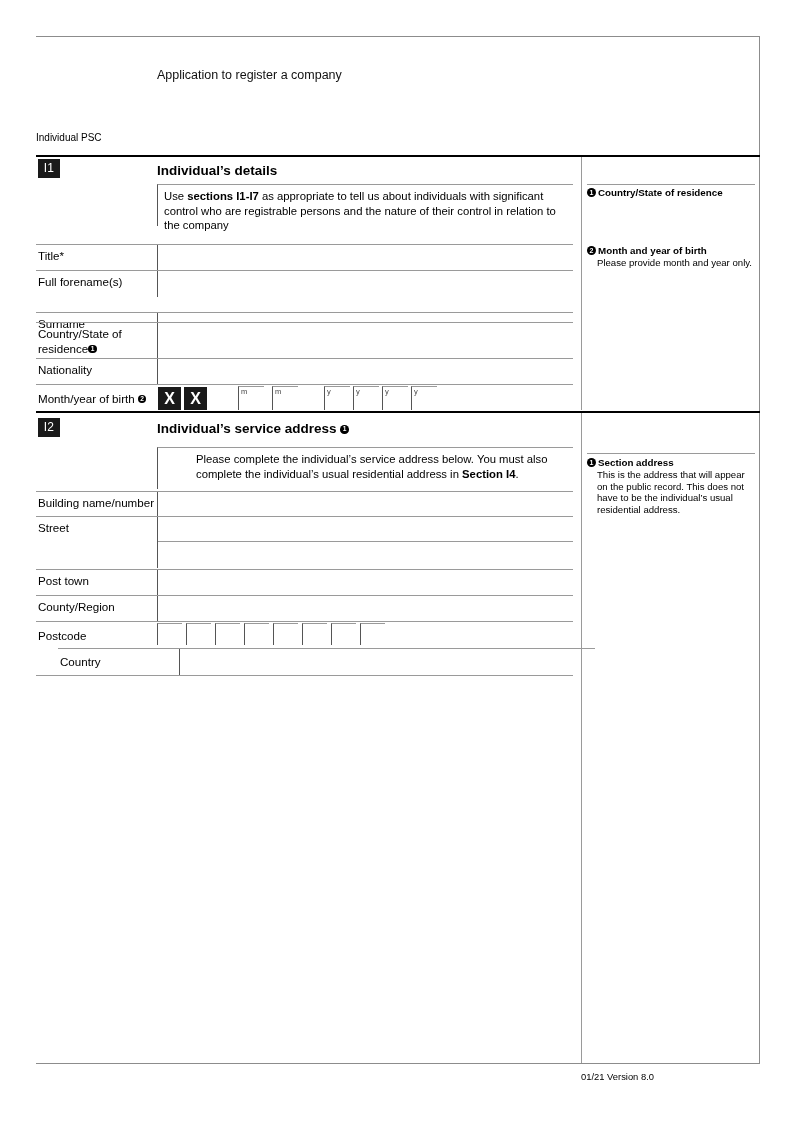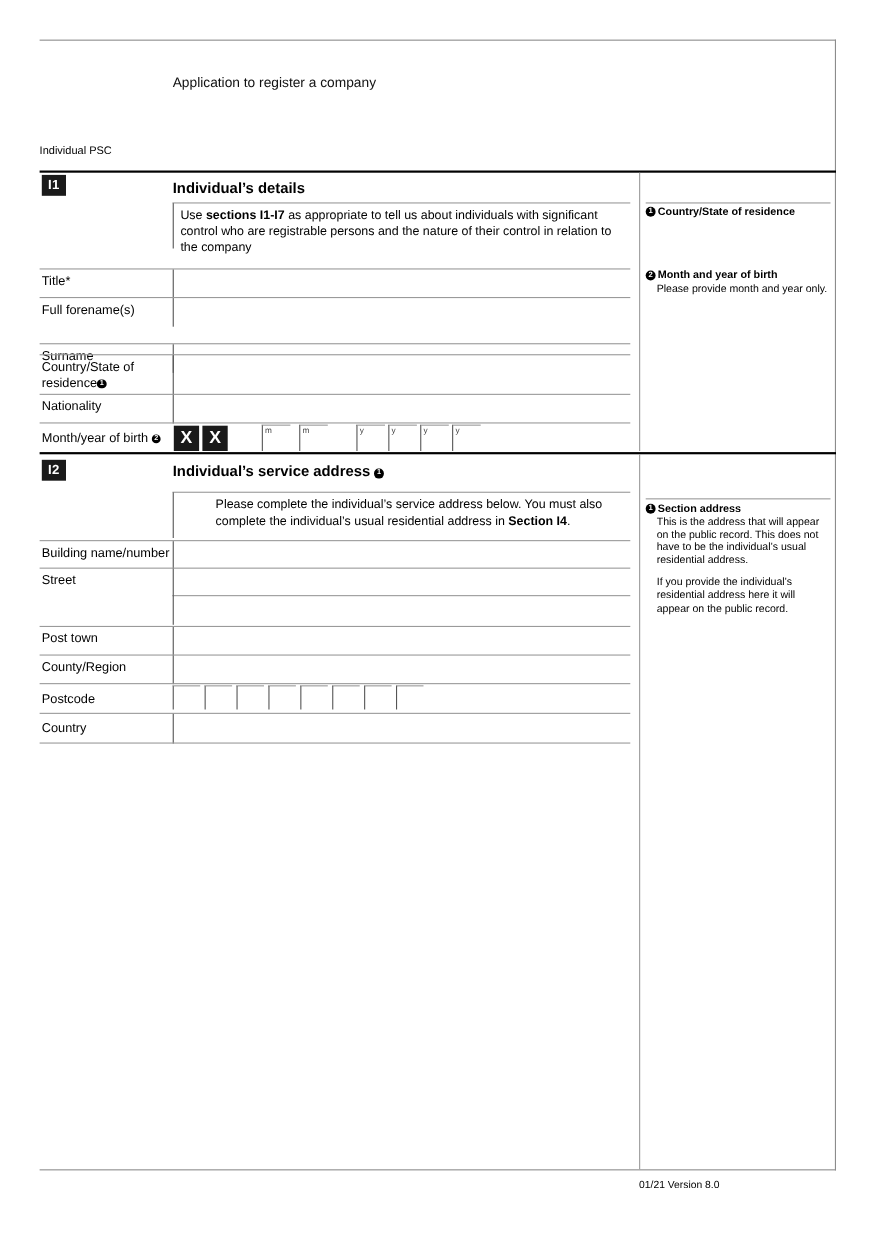--- a/index.html
+++ b/index.html
@@ -75,21 +75,21 @@
     width: 724px; height: 2.2px;
     background: #000000;
   }
   .sec-tab {
     position: absolute;
     left: 38px;
     width: 22px; height: 19px;
     background: #1a1a1a;
     color: #ffffff;
     font-size: 12px;
-    font-weight: bold;
+    font-weight: normal;
     text-align: center;
     line-height: 19px;
     letter-spacing: 0.3px;
   }
   .sec-title {
     position: absolute;
     left: 157px;
     font-size: 13.5px;
     font-weight: bold;
     white-space: nowrap;
@@ -330,21 +330,20 @@
     <div class="info-box" style="top:447px; height:42px;padding-left:38px;">
       <span>Please complete the individual’s service address below. You must also complete the individual’s usual residential address in </span><b>Section I4</b><span>.</span>
     </div>
 
     <div class="sidebar-div" style="top:413px; height:650px;"></div>
     <div class="note-topline" style="top:453px;"></div>
 
     <div class="note" style="top:457px;">
       <span class="nhead"><span class="cnum-inline">1</span></span><span class="nhead">Section address</span>
       <span class="nbody">This is the address that will appear on the public record. This does not have to be the individual’s usual residential address.</span>
-      <span class="npara">If you provide the individual’s residential address here it will appear on the public record.</span>
     </div>
 
     <div class="frow" style="top:491px; height:25px;">
       <span class="lbl">Building name/number</span>
       <span class="fieldline" style="height:25px;"></span>
       <span style="position:absolute;left:122px;top:0;width:415px;height:25px;cursor:text;"></span>
     </div>
 
     <div class="frow" style="top:516px; height:25px;">
       <span class="lbl">Street</span>
@@ -375,21 +374,21 @@
       <span class="pcbox" style="left:121px; top:1px;"></span>
       <span class="pcbox" style="left:150px; top:1px;"></span>
       <span class="pcbox" style="left:179px; top:1px;"></span>
       <span class="pcbox" style="left:208px; top:1px;"></span>
       <span class="pcbox" style="left:237px; top:1px;"></span>
       <span class="pcbox" style="left:266px; top:1px;"></span>
       <span class="pcbox" style="left:295px; top:1px;"></span>
       <span class="pcbox" style="left:324px; top:1px;"></span>
     </div>
 
-    <div class="frow" style="top:648px; height:27px;">
+    <div class="frow" style="top:648px; height:27px;margin-left:22px;">
       <span class="lbl" style="top:5px;">Country</span>
       <span class="fieldline" style="height:27px;"></span>
       <span style="position:absolute;left:122px;top:0;width:415px;height:27px;cursor:text;"></span>
     </div>
 
     <div style="position:absolute;left:36px;top:675px;width:537px;height:1px;background:#9a9a9a;"></div>
   </div>
 
   <div class="footer">01/21 Version 8.0</div>
 

